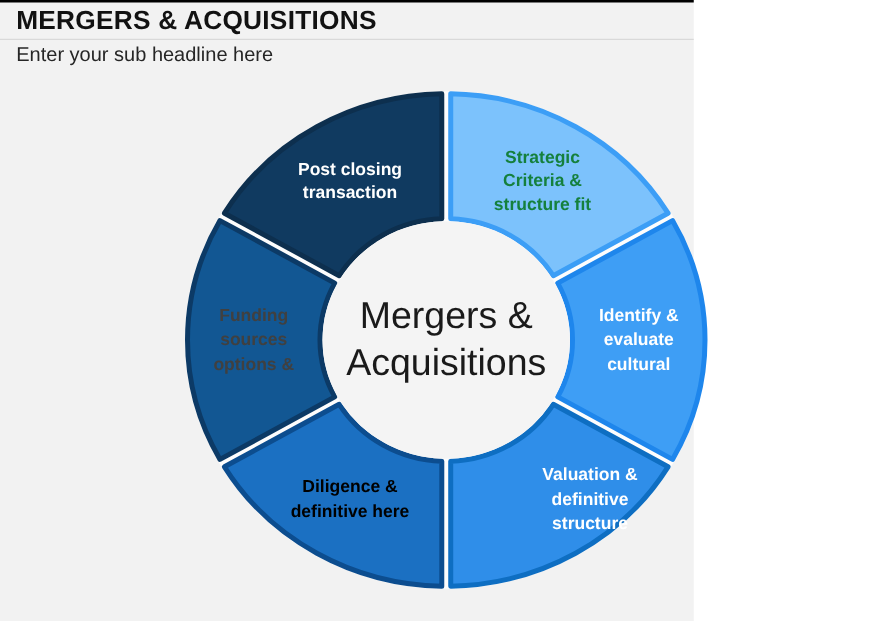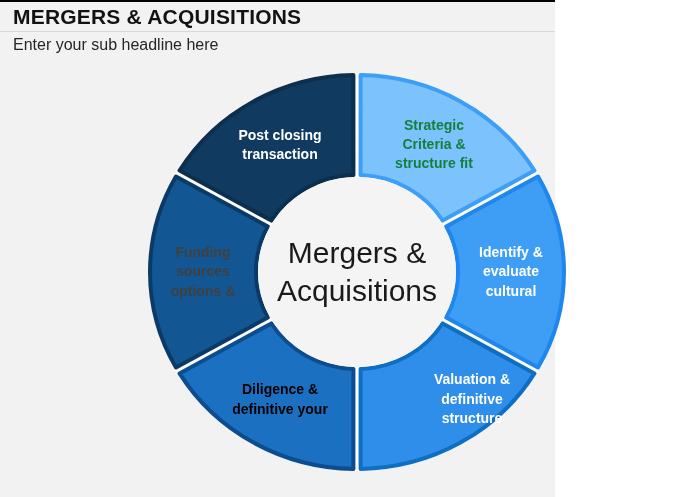--- a/index.html
+++ b/index.html
@@ -95,21 +95,21 @@
         <div>evaluate</div>
         <div>cultural</div>
       </div>
       <div class="seg-label" style="left: 434px; top: 399.306px; color: rgb(255, 255, 255); margin-left: 38px;">
         <div>Valuation &amp;</div>
         <div>definitive</div>
         <div>structure</div>
       </div>
       <div class="seg-label" style="left: 280px; top: 399.306px; color: #000000;">
         <div>Diligence &amp;</div>
-        <div>definitive your</div>
+        <div>definitive here</div>
       </div>
       <div class="seg-label" style="left: 203px; top: 272px; color: #404040;">
         <div>Funding</div>
         <div>sources</div>
         <div>options &amp;</div>
       </div>
       <div class="seg-label" style="left: 280px; top: 144.694px; color: rgb(255, 255, 255);">
         <div>Post closing</div>
         <div>transaction</div>
       </div>

